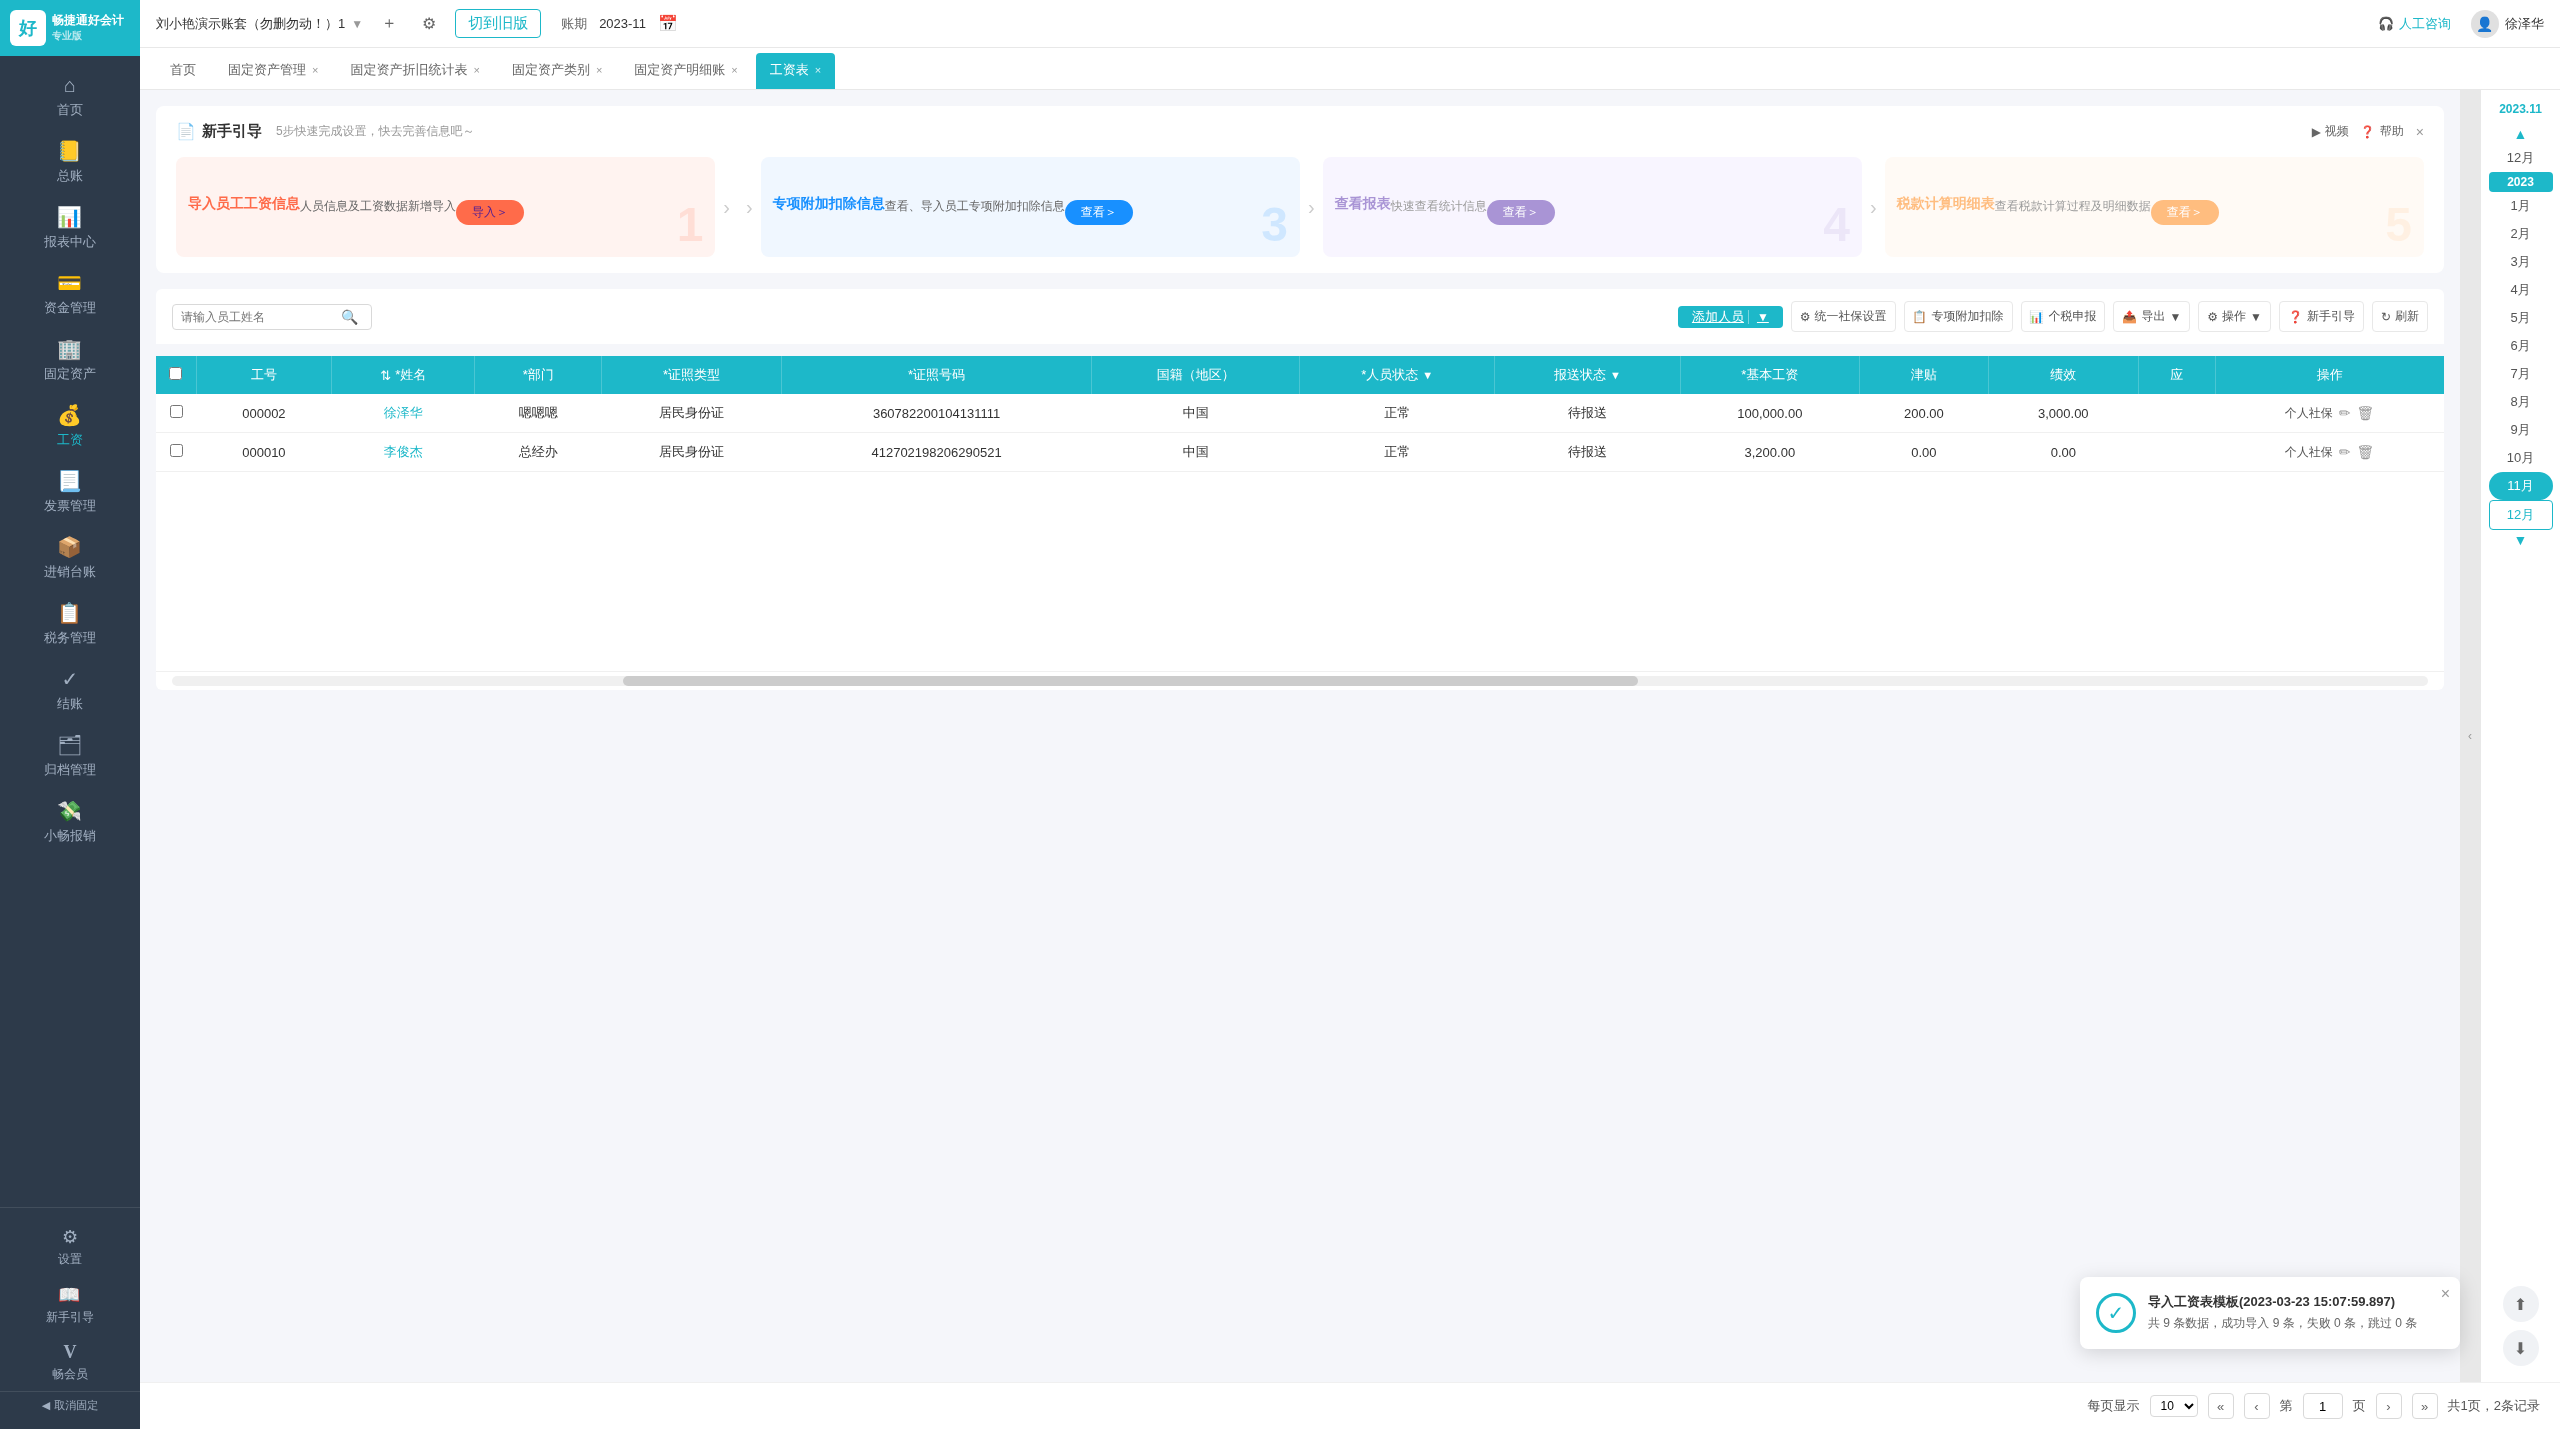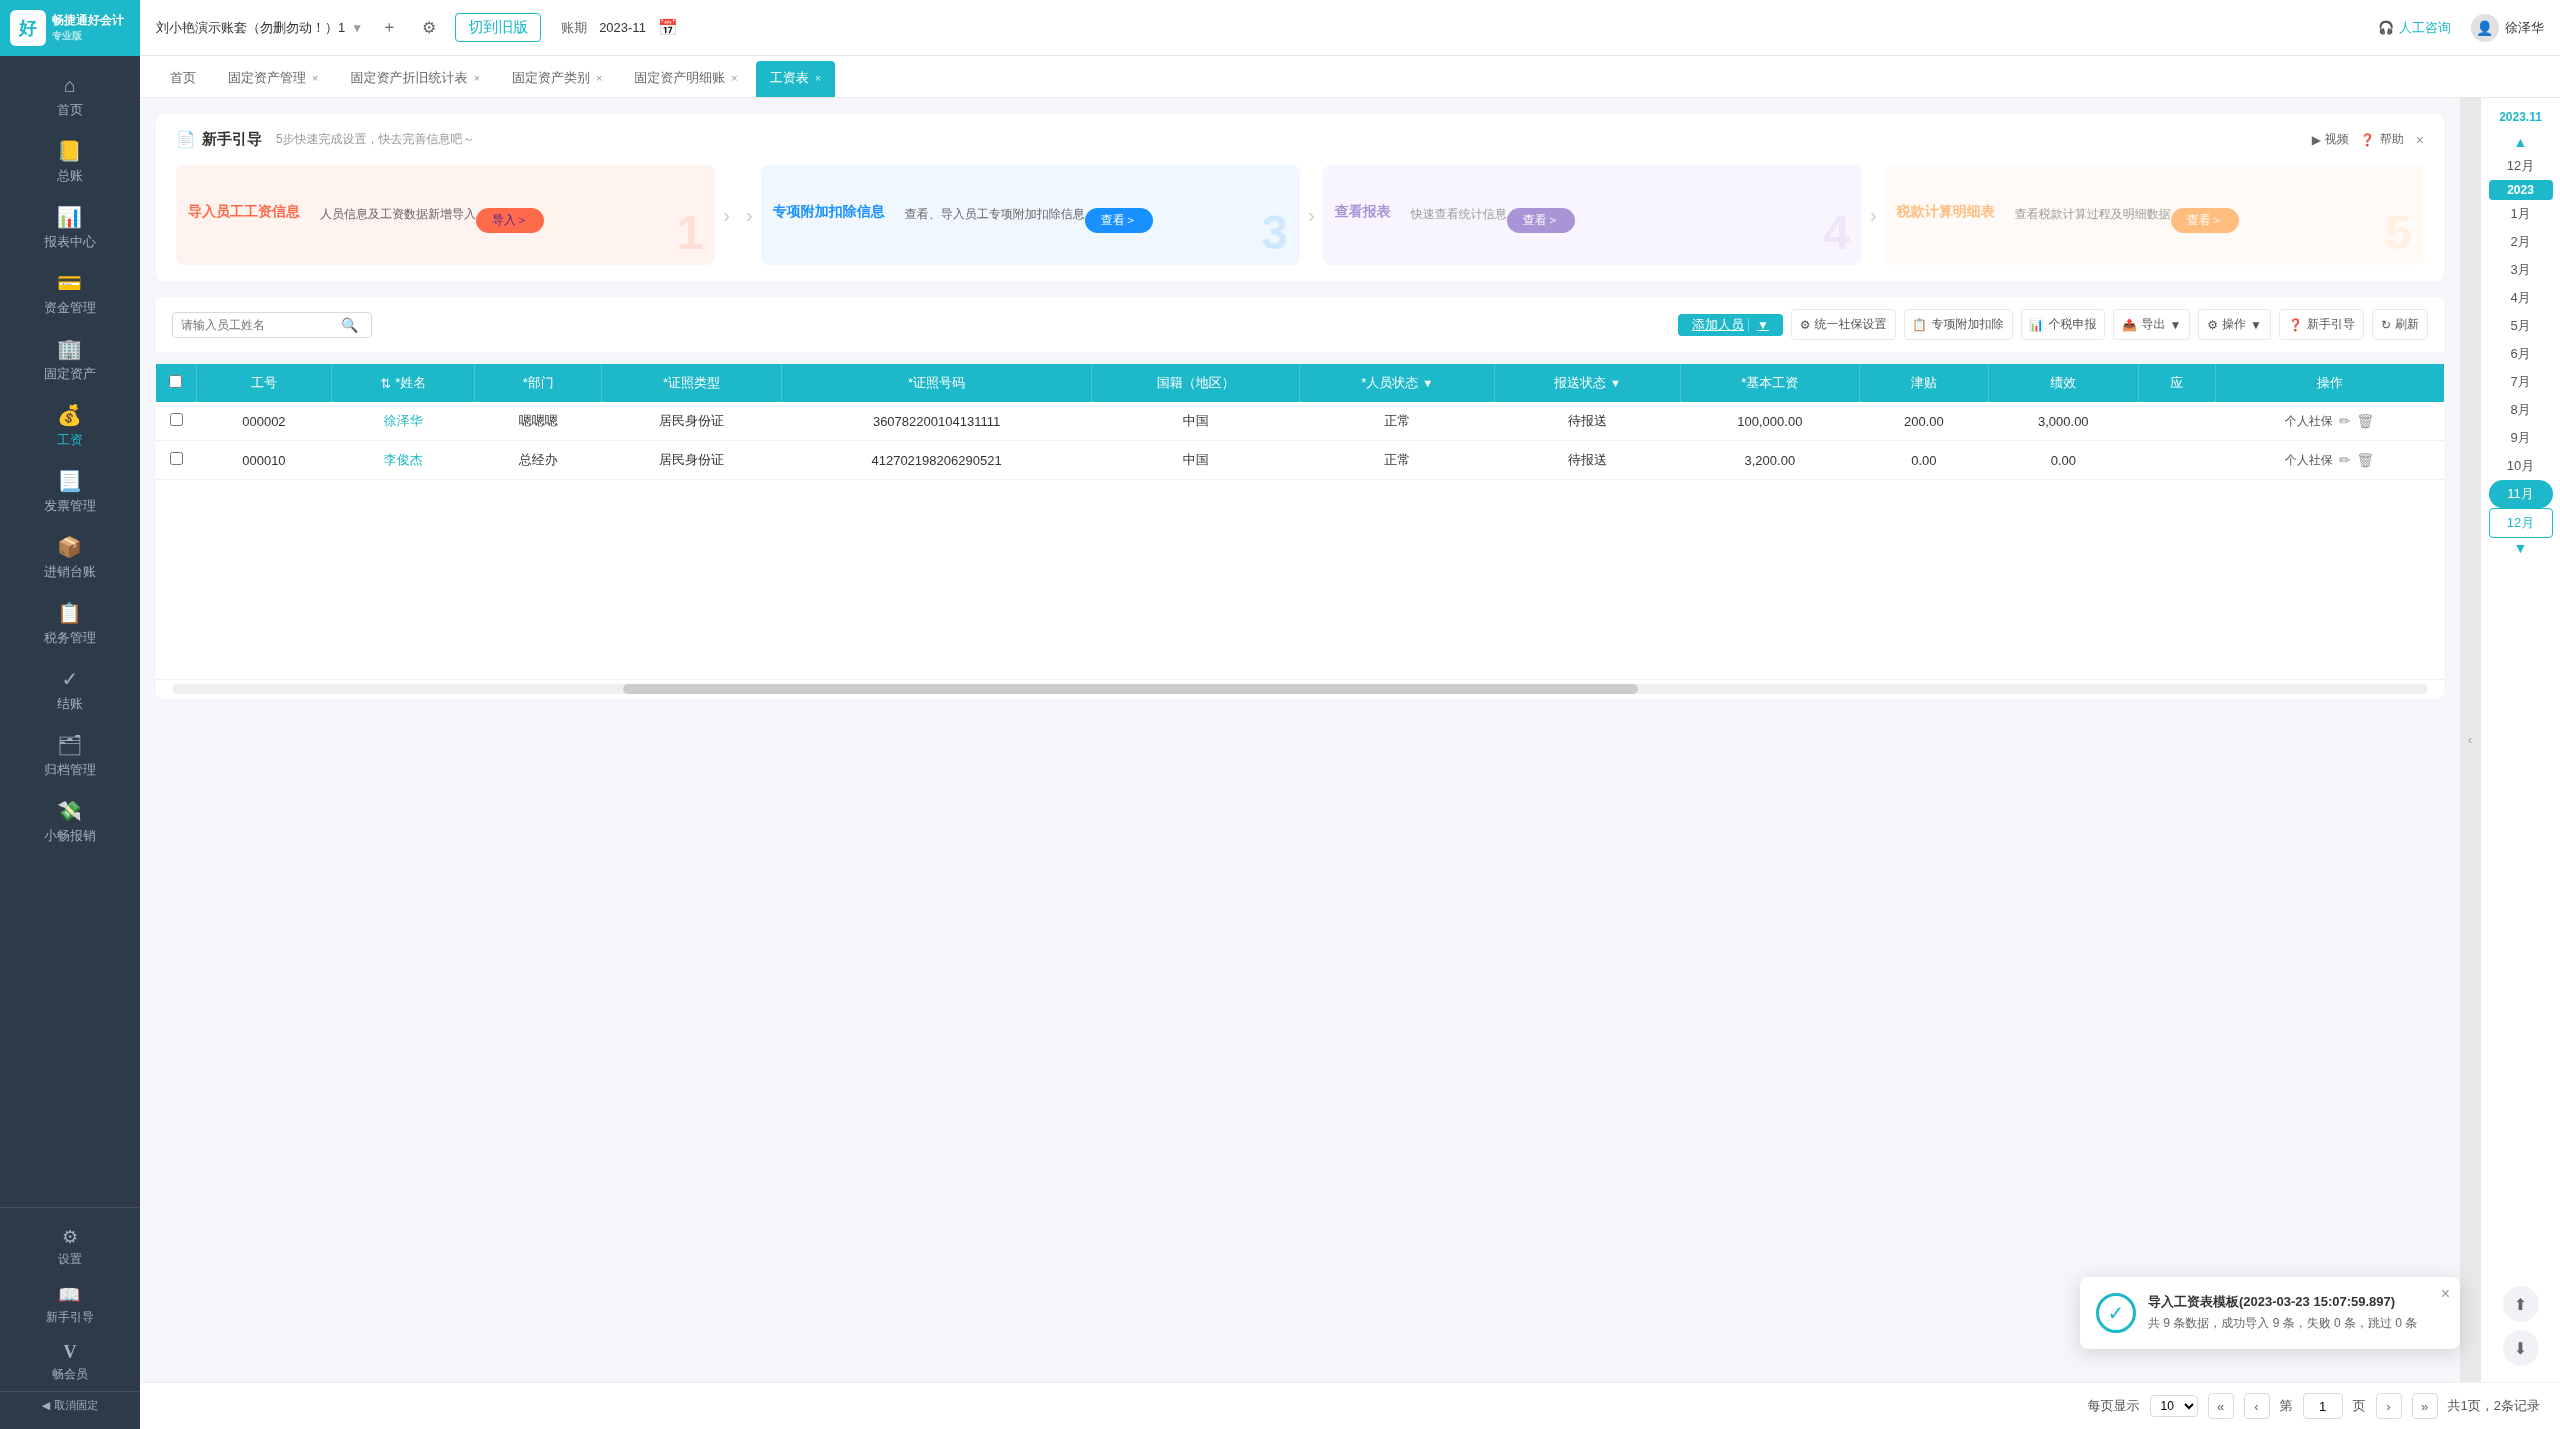--- a/index.html
+++ b/index.html
@@ -68,21 +68,21 @@
     .main-area {
       flex: 1;
       display: flex;
       flex-direction: column;
       height: 1429px;
       overflow: hidden;
     }
 
     
     .top-header {
-      height: 56px;
+      height: 48px;
       background: #fff;
       border-bottom: 1px solid #e8e8e8;
       display: flex;
       align-items: center;
       padding: 4px 16px;
       gap: 12px;
       flex-shrink: 0;
     }
     .account-selector {
       display: flex; align-items: center; gap: 6px;
@@ -229,21 +229,21 @@
     }
     .step-1 .step-number { color: #ff6b4a; }
     .step-2 .step-number { color: #00c48c; }
     .step-3 .step-number { color: #1890ff; }
     .step-4 .step-number { color: #7c5cbf; }
     .step-5 .step-number { color: #ff9a3c; }
     .step-title { font-size: 14px; font-weight: bold; color: #333; margin-bottom: 6px; text-align: center; }
     .step-1 .step-title { color: #ff6b4a; }
     .step-2 .step-title { color: #00c48c; }
     .step-3 .step-title { color: #1890ff; }
-    .step-desc { font-size: 12px; color: #666; text-align: center; line-height: 1.6; margin-left: 20px; }
+    .step-desc { font-size: 12px; color: #666; text-align: center; line-height: 1.6; }
     .step-btn {
       margin-top: 10px;
       padding: 4px 16px;
       border-radius: 20px;
       font-size: 12px;
       cursor: pointer;
       border: none;
     }
     .step-1 .step-btn { background: #ff6b4a; color: #4c1d95; }
     .step-2 .step-btn { background: #00c48c; color: #fff; }

